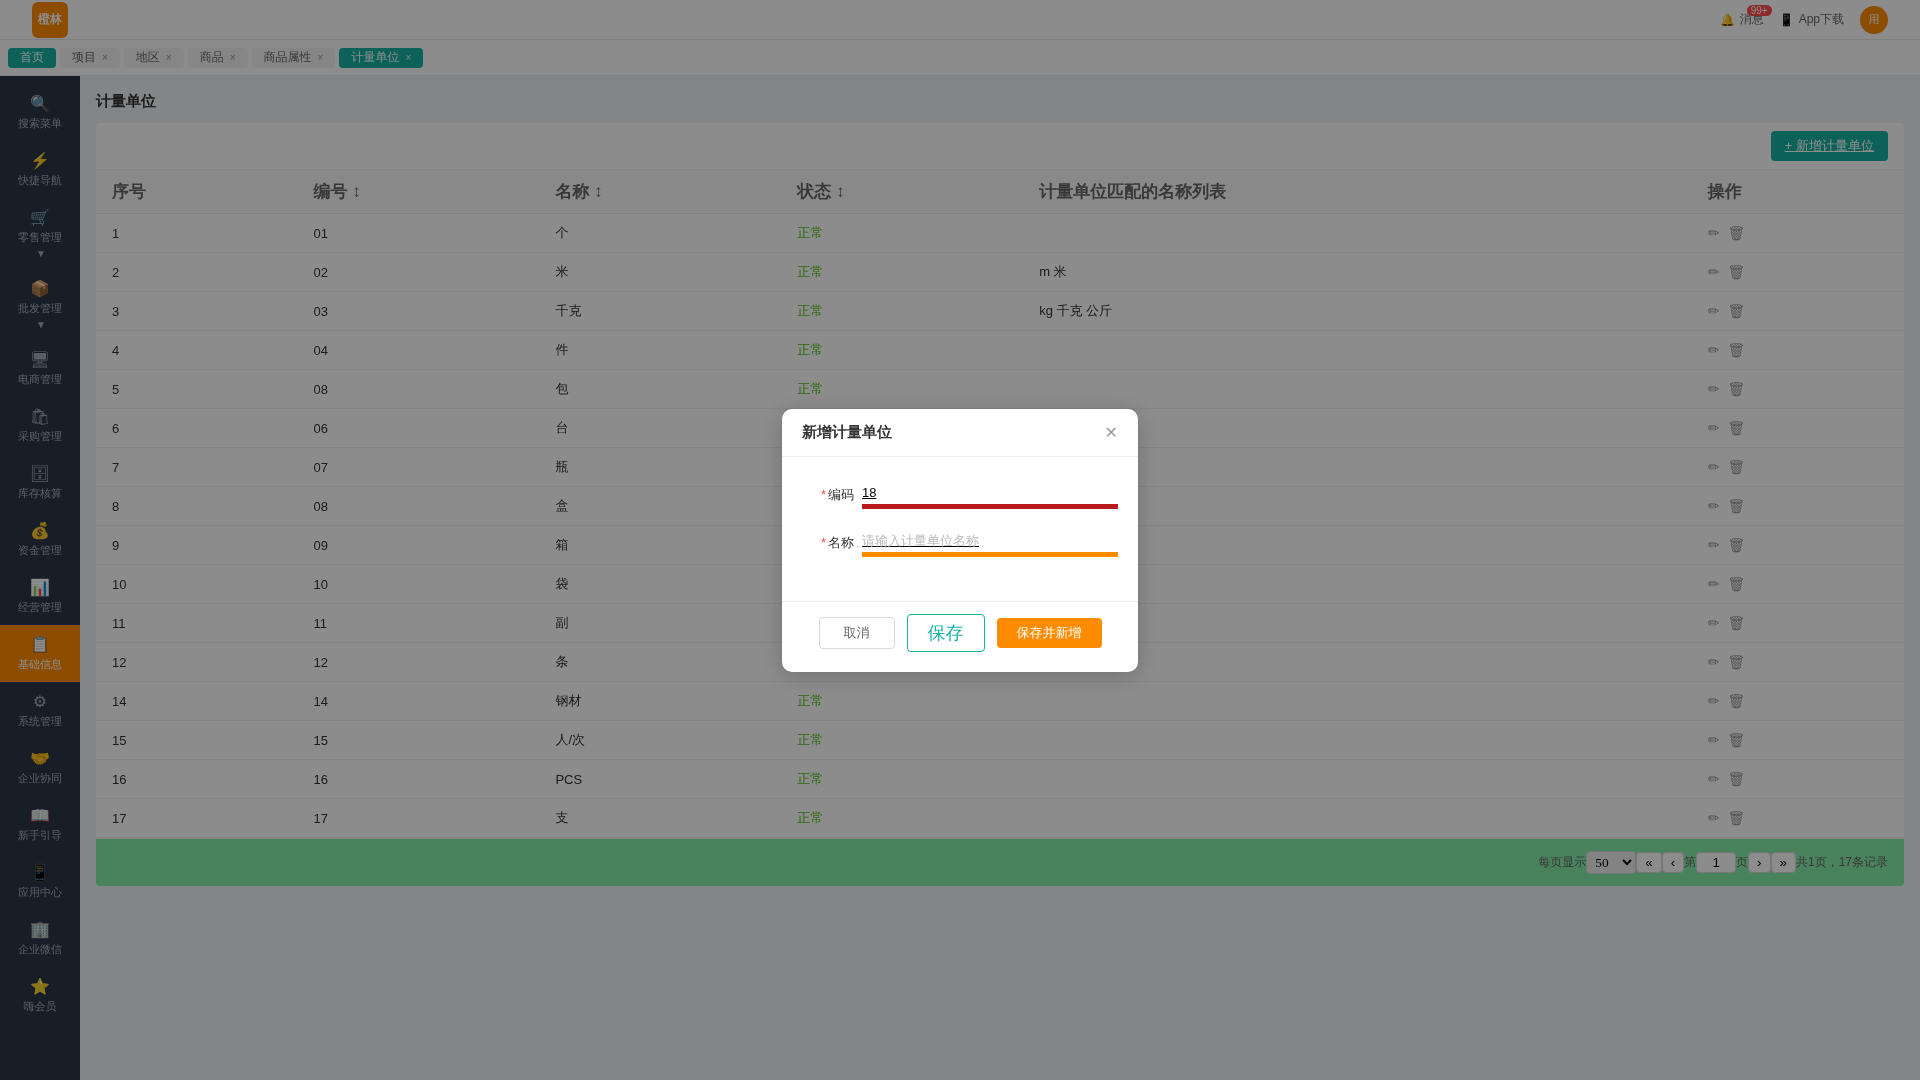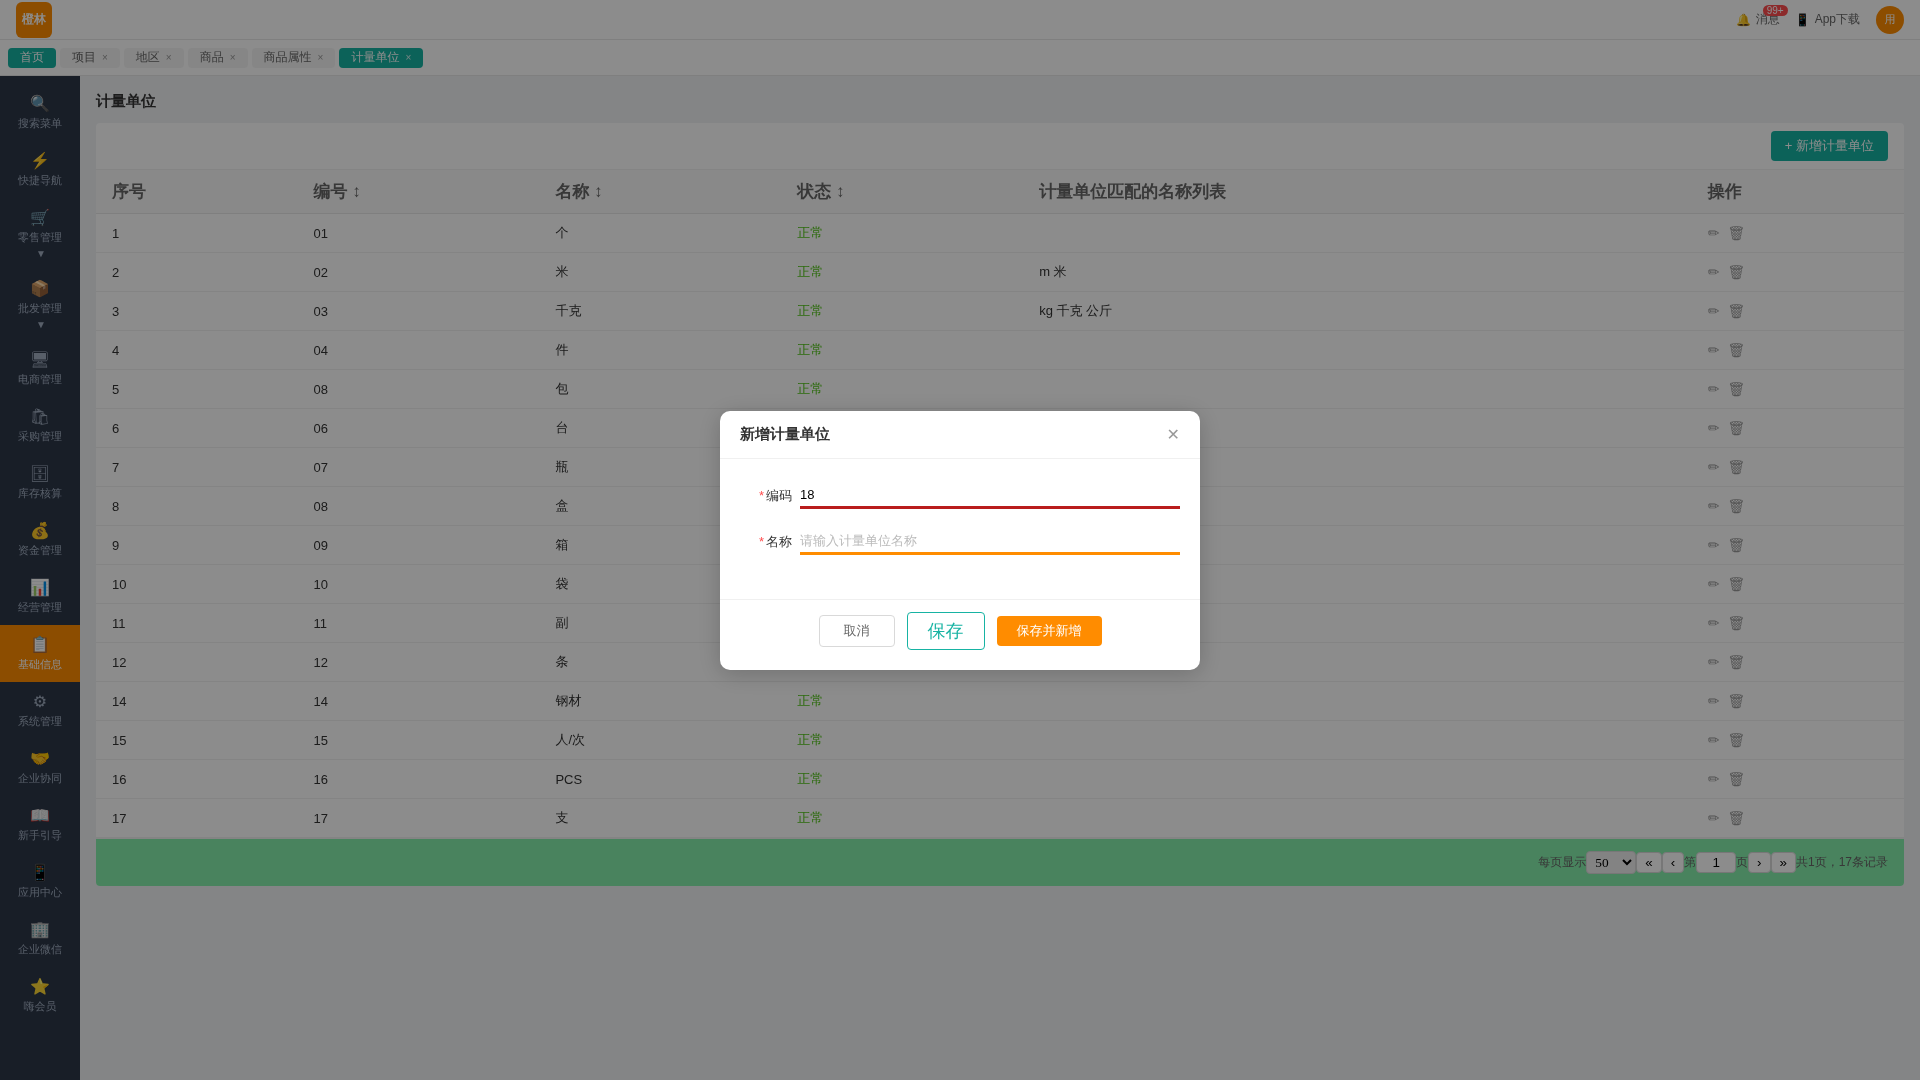--- a/index.html
+++ b/index.html
@@ -5,21 +5,21 @@
     * { margin: 0; padding: 0; box-sizing: border-box; }
     body { font-family: 'Microsoft YaHei', Arial, sans-serif; font-size: 13px; background: #f0f2f5; color: #333; width: 1920px; height: 1080px; overflow: hidden; }
 
     
     .top-header {
       height: 40px;
       background: #fff;
       display: flex;
       align-items: center;
       justify-content: space-between;
-      padding: 0 16px;
+      padding: 0 32px;
       border-bottom: 1px solid #e8e8e8;
       position: relative;
     }
     .logo-area {
       display: flex;
       align-items: center;
       gap: 8px;
       width: 80px;
     }
     .logo-icon {
@@ -175,20 +175,21 @@
       border-bottom: 1px solid #f0f0f0;
     }
     .add-btn {
       background: #17b3a3;
       color: white;
       border: none;
       padding: 6px 14px;
       border-radius: 4px;
       cursor: pointer;
       font-size: 13px;
+      text-decoration: underline;
     }
 
     table {
       width: 100%;
       border-collapse: collapse;
     }
     thead th {
       background: #fafafa;
       padding: 10px 16px;
       text-align: left;
@@ -258,21 +259,21 @@
       z-index: 1000;
       display: flex;
       align-items: center;
       justify-content: center;
     }
 
     
     .modal {
       background: #fff;
       border-radius: 10px;
-      width: 480px;
+      width: 356px;
       box-shadow: 0 4px 24px rgba(0,0,0,0.2);
       overflow: hidden;
     }
     .modal-header {
       display: flex;
       align-items: center;
       justify-content: space-between;
       padding: 14px 20px;
       border-bottom: 1px solid #f0f0f0;
     }
@@ -303,24 +304,25 @@
       flex-shrink: 0;
     }
     .form-label.required::before {
       content: '*';
       color: #ff4d4f;
       margin-right: 2px;
     }
     .form-input {
       flex: 1;
       border: none;
-      border-bottom: 3px solid #b91c1c;
+      border-bottom: 5px solid #b91c1c;
       padding: 4px 0;
       font-size: 13px;
       outline: none;
+      text-decoration: underline;
     }
     .form-input.focused {
       border-bottom-color: #ff8c00;
     }
     .form-input::placeholder {
       color: #bbb;
     }
     .modal-footer {
       display: flex;
       align-items: center;

